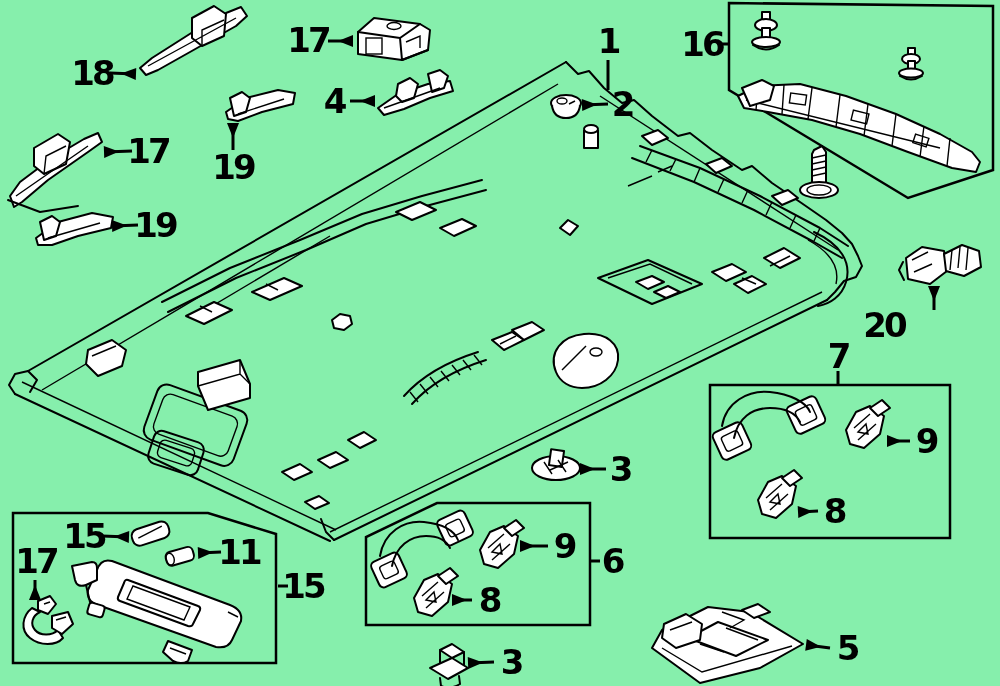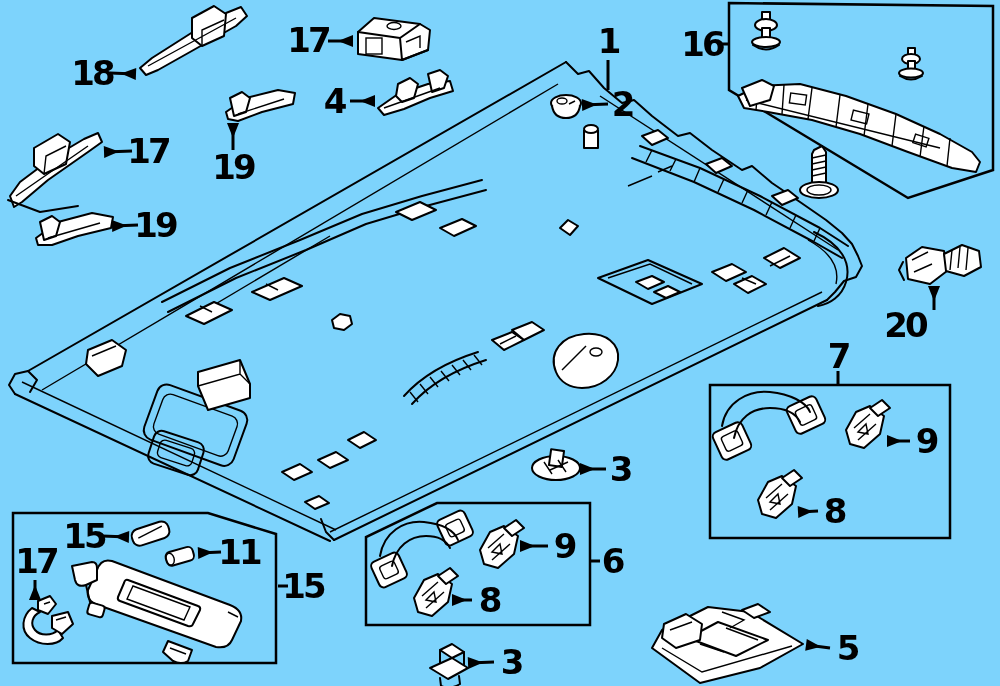--- a/index.html
+++ b/index.html
@@ -1,17 +1,17 @@
 <!DOCTYPE html>
 <html><head>
 <meta charset="utf-8">
 <style>
   html,body{margin:0;padding:0;background:#ffffff;}
   .stage{
-    position:relative;width:1000px;height:686px;background:#7dd3fc;overflow:hidden;
+    position:relative;width:1000px;height:686px;background:#86efac;overflow:hidden;
     font-family:"DejaVu Sans","Liberation Sans",sans-serif;
   }
   .stage svg{position:absolute;left:0;top:0;}
   .callout{
     position:absolute;transform:translate(-50%,-50%);
     font-weight:800;font-size:34px;line-height:1;color:#000;
     letter-spacing:-3px;white-space:nowrap;cursor:pointer;user-select:none;
   }
   
   .ln{fill:none;stroke:#000;stroke-width:2;stroke-linejoin:round;stroke-linecap:round;}
@@ -361,21 +361,21 @@
 
 <div class="callout" style="left:92px;top:73px">18</div>
 <div class="callout" style="left:308px;top:40px">17</div>
 <div class="callout" style="left:608px;top:41px">1</div>
 <div class="callout" style="left:702px;top:44px">16</div>
 <div class="callout" style="left:622px;top:104px">2</div>
 <div class="callout" style="left:334px;top:101px">4</div>
 <div class="callout" style="left:233px;top:167px">19</div>
 <div class="callout" style="left:148px;top:151px">17</div>
 <div class="callout" style="left:155px;top:225px">19</div>
-<div class="callout" style="left:905px;top:325px">20</div>
+<div class="callout" style="left:884px;top:325px">20</div>
 <div class="callout" style="left:838px;top:356px">7</div>
 <div class="callout" style="left:926px;top:441px">9</div>
 <div class="callout" style="left:834px;top:511px">8</div>
 <div class="callout" style="left:620px;top:469px">3</div>
 <div class="callout" style="left:612px;top:561px">6</div>
 <div class="callout" style="left:564px;top:546px">9</div>
 <div class="callout" style="left:489px;top:600px">8</div>
 <div class="callout" style="left:84px;top:536px">15</div>
 <div class="callout" style="left:239px;top:552px">11</div>
 <div class="callout" style="left:36px;top:561px">17</div>

